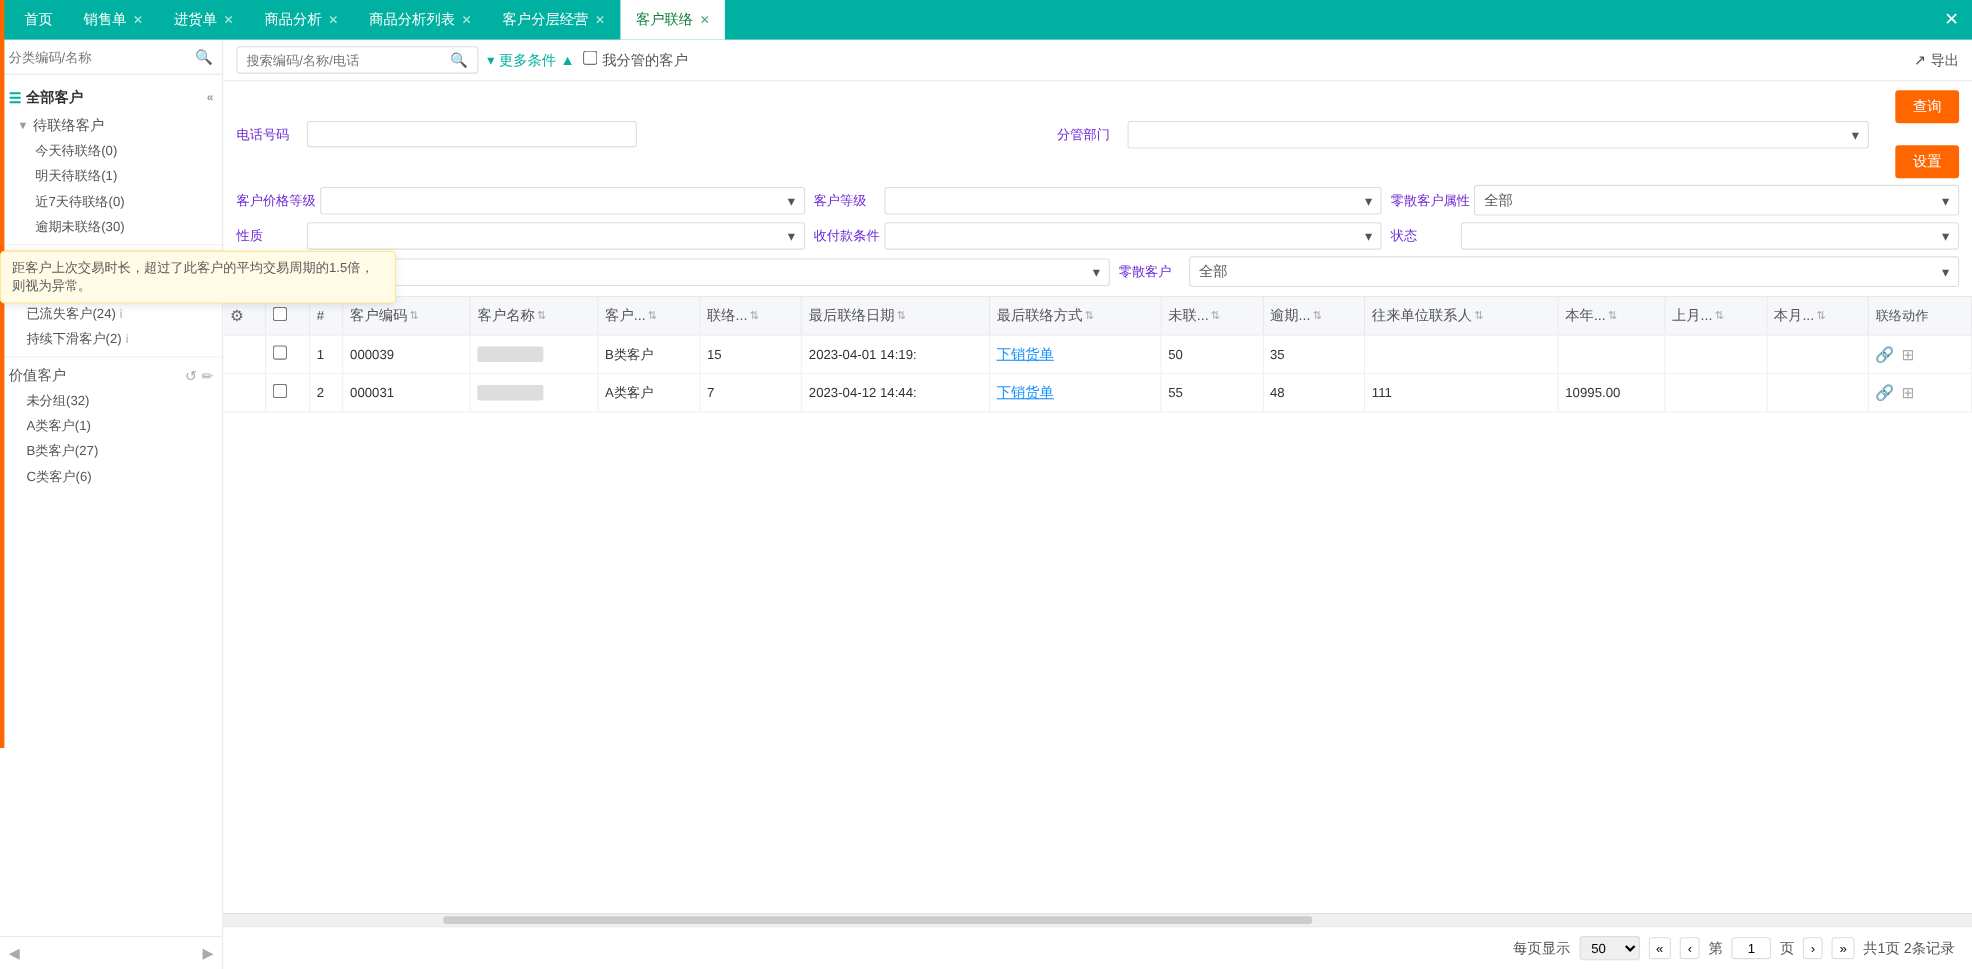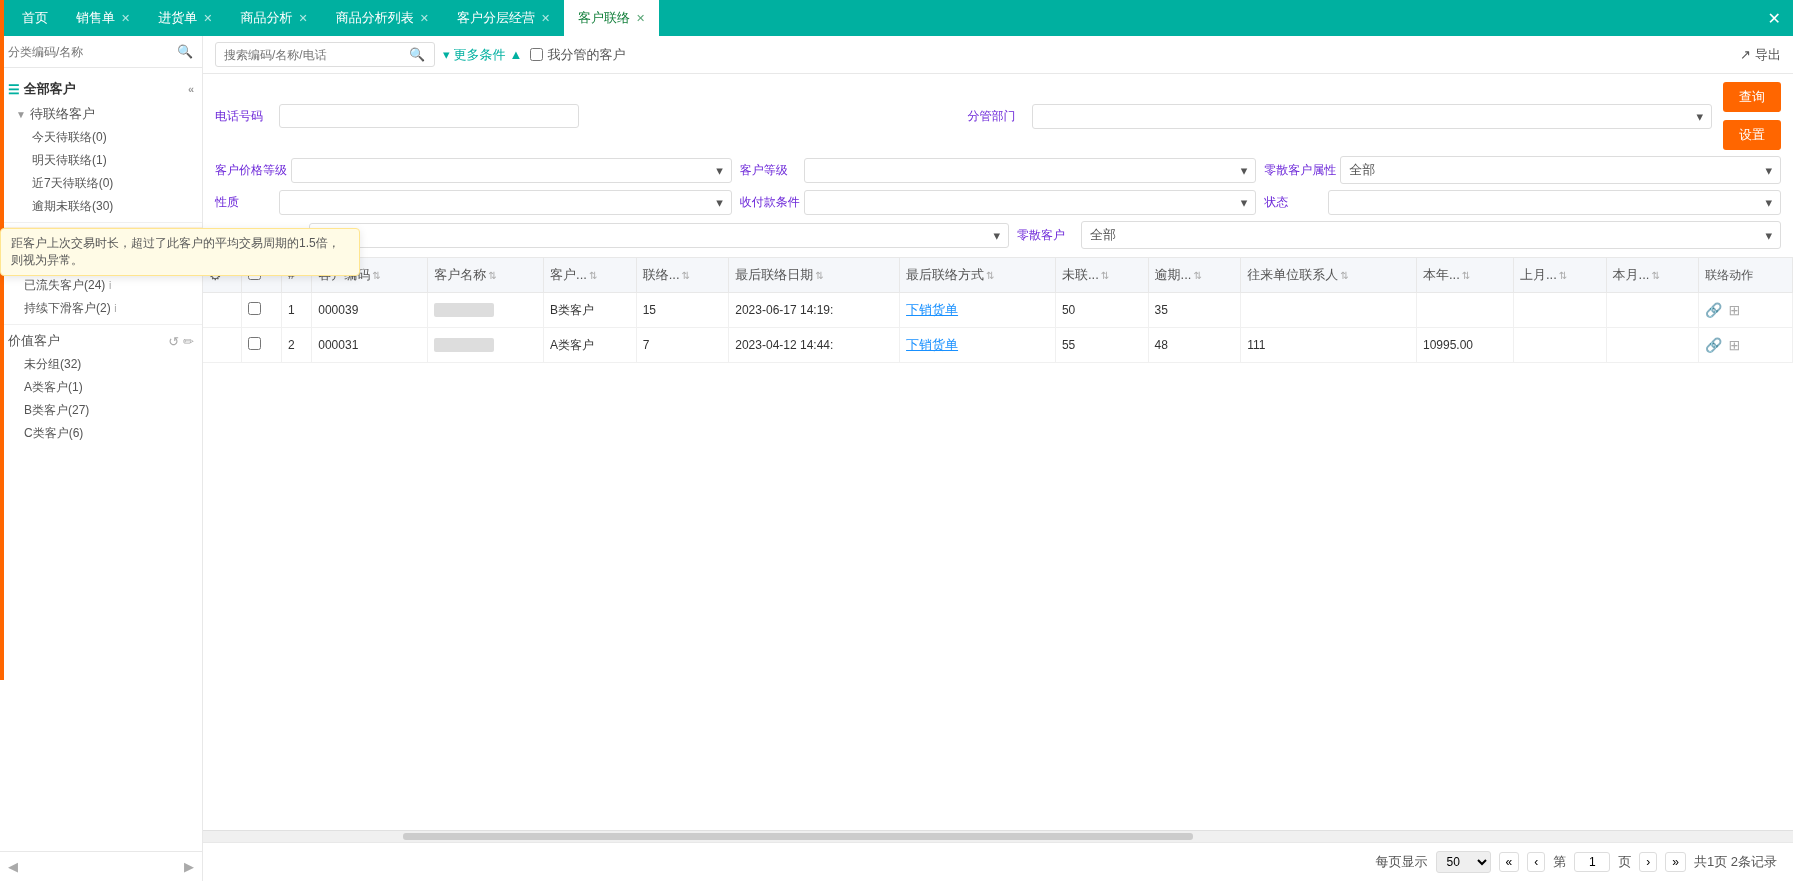--- a/index.html
+++ b/index.html
@@ -183,21 +183,21 @@
     .more-conditions {
       display: flex;
       align-items: center;
       gap: 4px;
       color: #00b0a0;
       cursor: pointer;
       font-size: 12px;
     }
     .my-customers {
       display: flex;
-      align-items: center;
+      align-items: flex-start;
       gap: 4px;
       font-size: 12px;
       color: #555;
       cursor: pointer;
     }
     .export-btn {
       margin-left: auto;
       display: flex;
       align-items: center;
       gap: 4px;
@@ -269,22 +269,22 @@
       color: white;
       border: none;
       border-radius: 3px;
       padding: 6px 16px;
       cursor: pointer;
       font-size: 13px;
     }
     .filter-actions {
       display: flex;
       flex-direction: column;
-      gap: 8px;
-      margin-left: 3px;
+      gap: 20px;
+      margin-left: 16px;
     }
     .filter-dots {
       color: #999;
       font-size: 14px;
       cursor: pointer;
       padding: 0 4px;
     }
 
     
     .table-area {
@@ -707,21 +707,21 @@
           </thead>
           <tbody id="table-body">
               <tr>
       <td></td>
       <td><input type="checkbox" style=""></td>
       <td>1</td>
       <td>000039</td>
       <td><span class="blurred-name">&nbsp;&nbsp;&nbsp;&nbsp;&nbsp;&nbsp;&nbsp;&nbsp;</span></td>
       <td>B类客户</td>
       <td>15</td>
-      <td>2023-06-17 14:19:</td>
+      <td>2023-04-01 14:19:</td>
       <td><span class="td-link">下销货单</span></td>
       <td>50</td>
       <td>35</td>
       <td></td>
       <td></td>
       <td></td>
       <td></td>
       <td>
         <div class="row-actions">
           <span class="action-icon">🔗</span>

